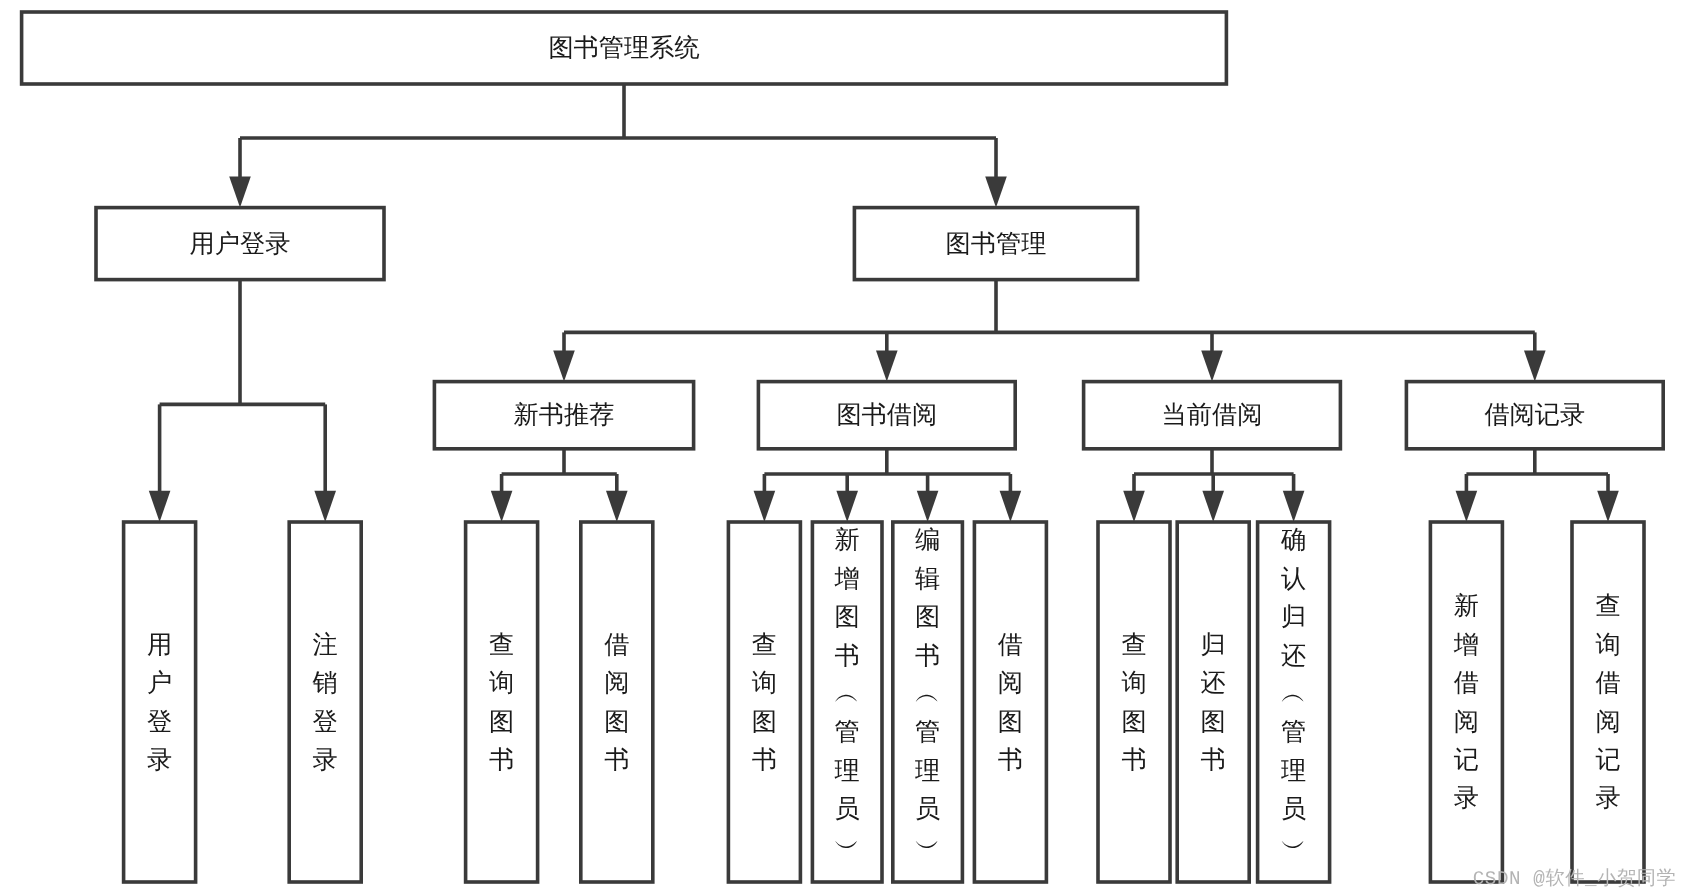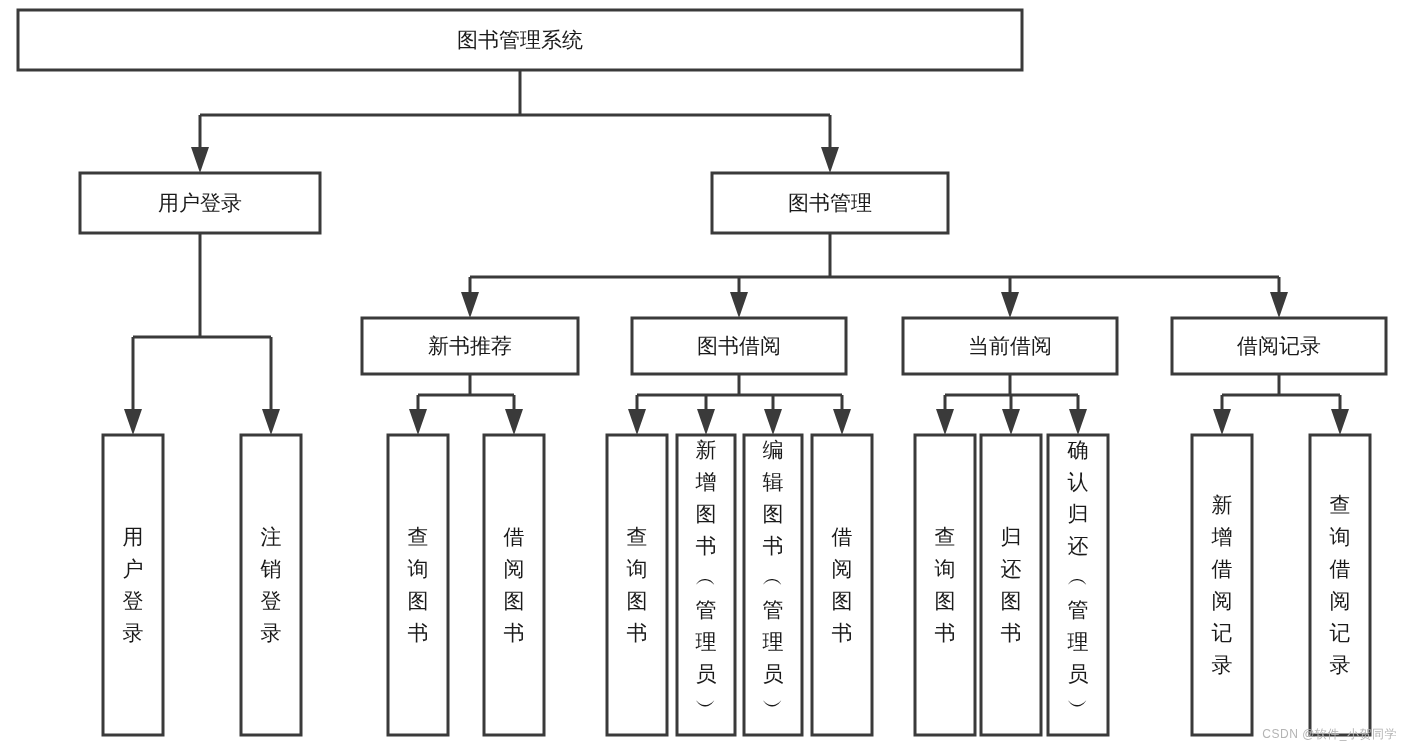--- a/index.html
+++ b/index.html
@@ -59,22 +59,22 @@
   .vlabel-char {
     fill: #1a1a1a;
     font-family: "DejaVu Sans", "Liberation Sans", sans-serif;
     font-size: 21px;
     text-anchor: middle;
   }
   .watermark {
     position: absolute;
     right: 8px;
     bottom: 4px;
-    font-family: Liberation Sans, sans-serif;
-    font-size: 12px;
+    font-family: Liberation Mono, monospace;
+    font-size: 16px;
     color: #b4b4b4;
     white-space: nowrap;
     letter-spacing: 0.5px;
     user-select: none;
   }
 </style>
 </head>
 <body>
 
 <div id="diagram-root">

